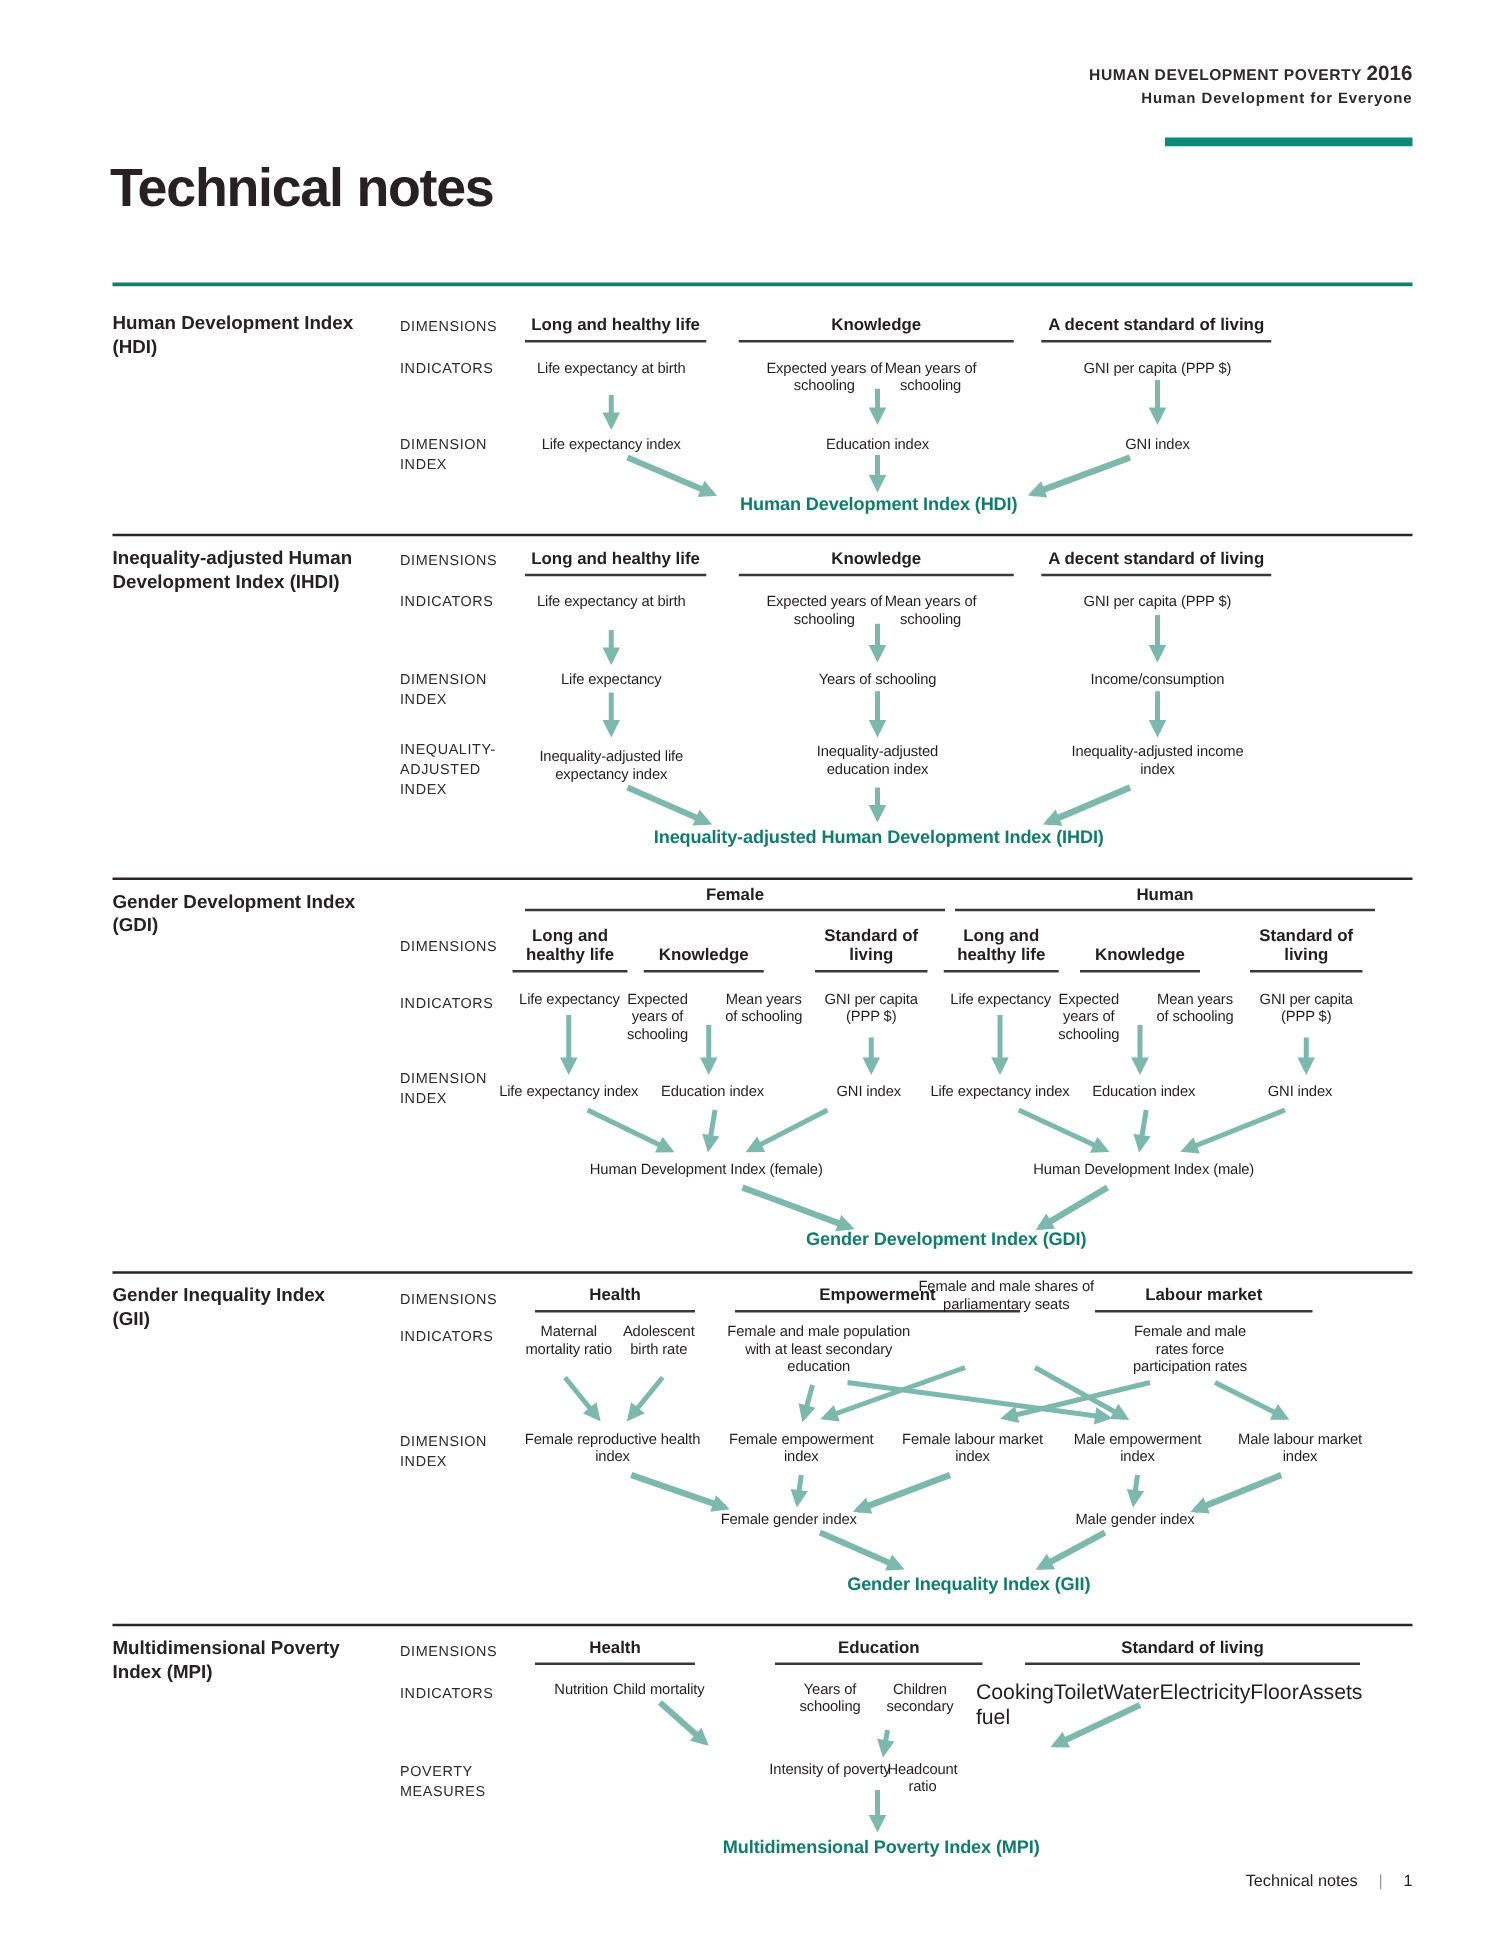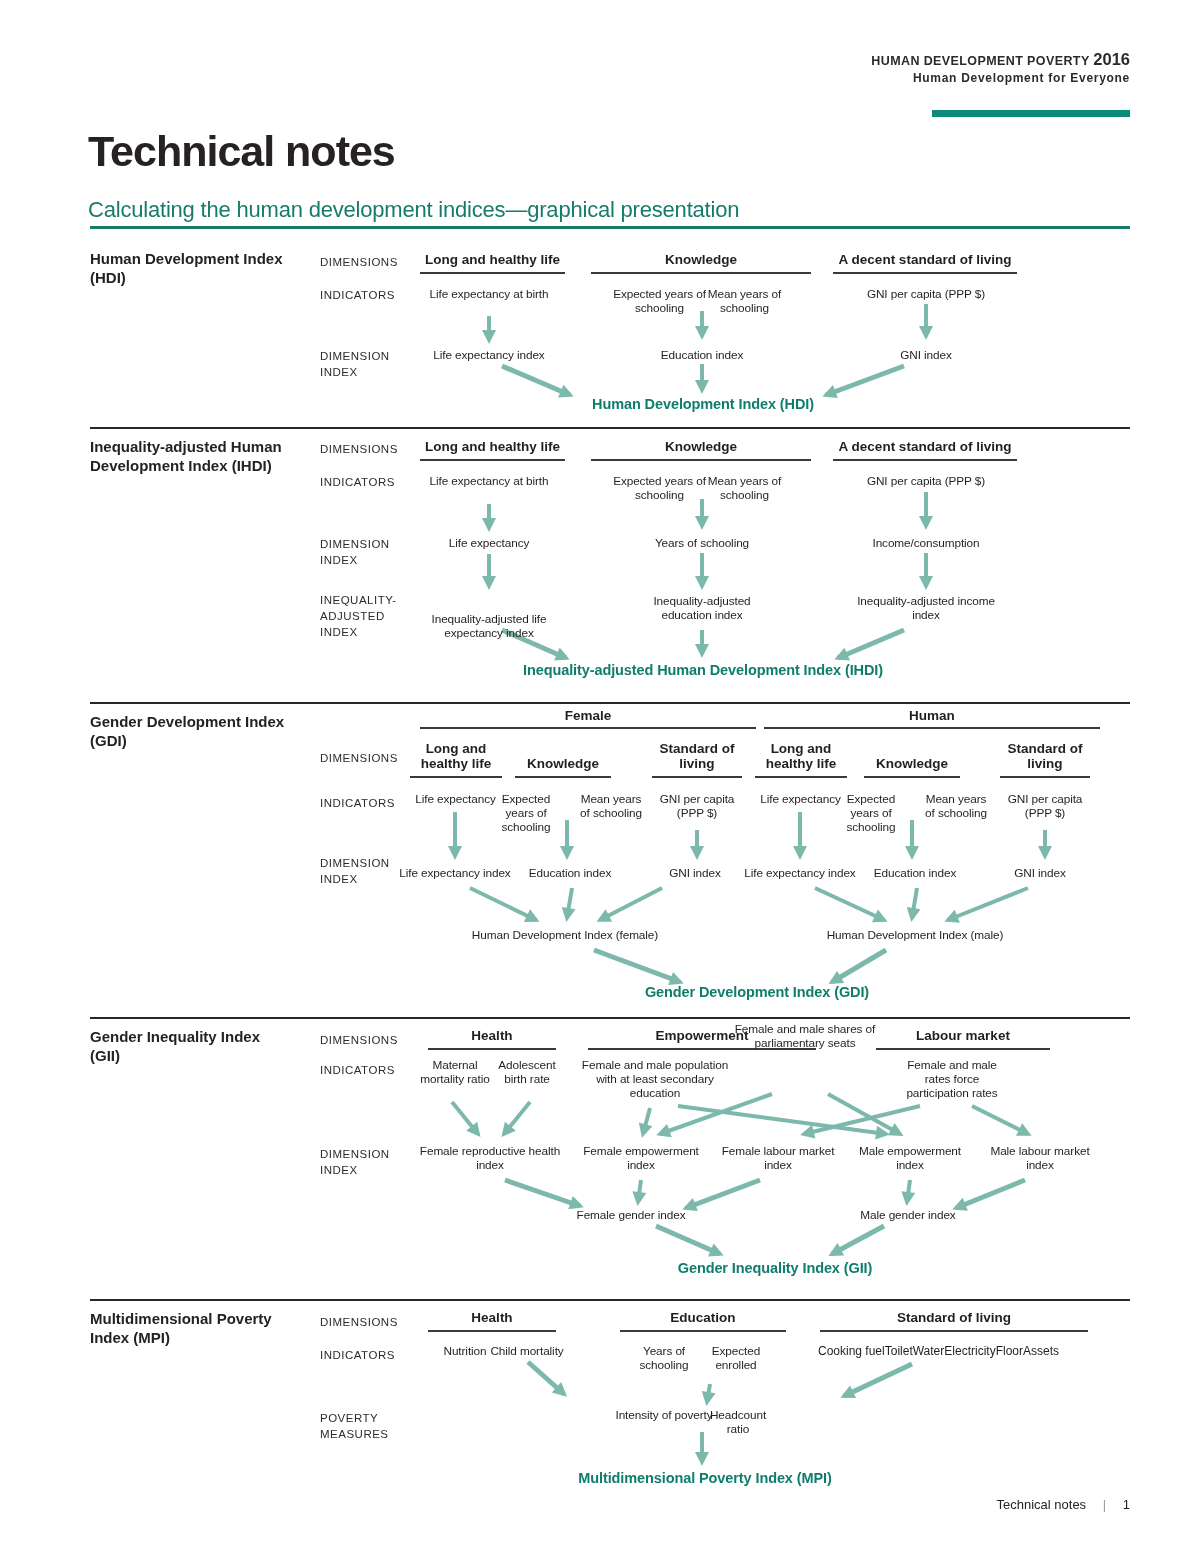--- a/index.html
+++ b/index.html
@@ -16,42 +16,41 @@
   .srule{background:#2a2627;height:2px}
   .sectitle{font-size:15px;font-weight:bold;line-height:1.28;color:#262223}
   .rowlab{font-size:11.5px;letter-spacing:.5px;color:#2c2c2c;line-height:1.4}
   .dimhead{font-size:13.5px;font-weight:bold;text-align:center;line-height:1.15;
            display:flex;align-items:flex-end;justify-content:center;
            border-bottom:2px solid #3a3a3a;padding-bottom:4px;box-sizing:border-box}
   .ghead{font-size:13.5px;font-weight:bold;text-align:center;border-bottom:2px solid #3a3a3a;
          padding-bottom:4px;box-sizing:border-box}
   .lab{font-size:11.8px;text-align:center;line-height:1.2;letter-spacing:-.1px}
   .result{font-size:14.5px;font-weight:bold;color:#0f7d6c;text-align:center;letter-spacing:-.1px;white-space:nowrap}
-  .sol{display:flex;justify-content:flex-start;font-size:12px}
+  .sol{display:flex;justify-content:flex-end;font-size:17px}
   .foot{font-size:13px;text-align:right;color:#262223}
   .sep{color:#9a9a9a;margin:0 13px;font-weight:normal}
   svg.arrows{position:absolute;left:0;top:0;pointer-events:none}
   svg.arrows line{stroke:#7cb9ac}
   .a4{stroke-width:4}
   .a5{stroke-width:5}
 </style>
 </head>
 <body>
 
 <div class="page">
 
   <div class="abs hdr1" style="right:70px;top:50px">
     <span>HUMAN DEVELOPMENT POVERTY</span>
     <span class="yr">2016</span>
   </div>
   <div class="abs hdr2" style="right:70px;top:71px">Human Development for Everyone</div>
   <div class="abs bar" style="left:932px;top:110px;width:198px;height:7px"></div>
 
   <div class="abs title" style="left:88px;top:127px">Technical notes</div>
-  <div class="abs subtitle" style="left:88px;top:197px">Calculating the human development indices—graphical presentation</div>
   <div class="abs trule" style="left:90px;top:226px;width:1040px"></div>
 
   <svg class="arrows" width="1200" height="1553">
     <defs>
       <marker id="ah" markerUnits="userSpaceOnUse" markerWidth="16" markerHeight="16" refX="11" refY="8" orient="auto">
         <path d="M1,1 L15,8 L1,15 Z" fill="#7cb9ac"></path>
       </marker>
     </defs>
 
     <line class="a4" x1="489" y1="316" x2="489" y2="340" marker-end="url(#ah)"></line>
@@ -133,21 +132,21 @@
   <div class="abs dimhead" style="left:420px;top:435px;width:145px;height:26px">Long and healthy life</div>
   <div class="abs dimhead" style="left:591px;top:435px;width:220px;height:26px">Knowledge</div>
   <div class="abs dimhead" style="left:833px;top:435px;width:184px;height:26px">A decent standard of living</div>
   <div class="abs lab" style="left:404px;top:474px;width:170px">Life expectancy at birth</div>
   <div class="abs lab" style="left:612px;top:474px;width:95px">Expected years of schooling</div>
   <div class="abs lab" style="left:697px;top:474px;width:95px">Mean years of schooling</div>
   <div class="abs lab" style="left:846px;top:474px;width:160px">GNI per capita (PPP $)</div>
   <div class="abs lab" style="left:404px;top:536px;width:170px">Life expectancy</div>
   <div class="abs lab" style="left:617px;top:536px;width:170px">Years of schooling</div>
   <div class="abs lab" style="left:841px;top:536px;width:170px">Income/consumption</div>
-  <div class="abs lab" style="left:414px;top:612px;width:150px">Inequality-adjusted life expectancy index</div>
+  <div class="abs lab" style="left:414px;top:598px;width:150px">Inequality-adjusted life expectancy index</div>
   <div class="abs lab" style="left:627px;top:594px;width:150px">Inequality-adjusted education index</div>
   <div class="abs lab" style="left:851px;top:594px;width:150px">Inequality-adjusted income index</div>
   <div class="abs result" style="left:478px;top:662px;width:450px">Inequality-adjusted Human Development Index (IHDI)</div>
   <div class="abs srule" style="left:90px;top:702px;width:1040px"></div>
 
   <div class="abs sectitle" style="left:90px;top:712px;width:210px">Gender Development Index (GDI)</div>
   <div class="abs ghead" style="left:420px;top:708px;width:336px">Female</div>
   <div class="abs ghead" style="left:764px;top:708px;width:336px">Human</div>
   <div class="abs rowlab" style="left:320px;top:750px">DIMENSIONS</div>
   <div class="abs rowlab" style="left:320px;top:795px">INDICATORS</div>
@@ -202,21 +201,21 @@
   <div class="abs sectitle" style="left:90px;top:1309px;width:210px">Multidimensional Poverty Index (MPI)</div>
   <div class="abs rowlab" style="left:320px;top:1314px">DIMENSIONS</div>
   <div class="abs rowlab" style="left:320px;top:1347px">INDICATORS</div>
   <div class="abs rowlab" style="left:320px;top:1410px;width:90px">POVERTY MEASURES</div>
   <div class="abs dimhead" style="left:428px;top:1306px;width:128px;height:26px">Health</div>
   <div class="abs dimhead" style="left:620px;top:1306px;width:166px;height:26px">Education</div>
   <div class="abs dimhead" style="left:820px;top:1306px;width:268px;height:26px">Standard of living</div>
   <div class="abs lab" style="left:425px;top:1344px;width:80px">Nutrition</div>
   <div class="abs lab" style="left:477px;top:1344px;width:100px">Child mortality</div>
   <div class="abs lab" style="left:625px;top:1344px;width:78px">Years of schooling</div>
-  <div class="abs lab" style="left:697px;top:1344px;width:78px">Expected enrolled</div>
+  <div class="abs lab" style="left:697px;top:1344px;width:78px">Children secondary</div>
   <div class="abs sol" style="left:818px;top:1344px;width:272px">
     <span>Cooking fuel</span>
     <span>Toilet</span>
     <span>Water</span>
     <span>Electricity</span>
     <span>Floor</span>
     <span>Assets</span>
   </div>
   <div class="abs lab" style="left:614px;top:1408px;width:100px">Intensity of poverty</div>
   <div class="abs lab" style="left:698px;top:1408px;width:80px">Headcount ratio</div>

